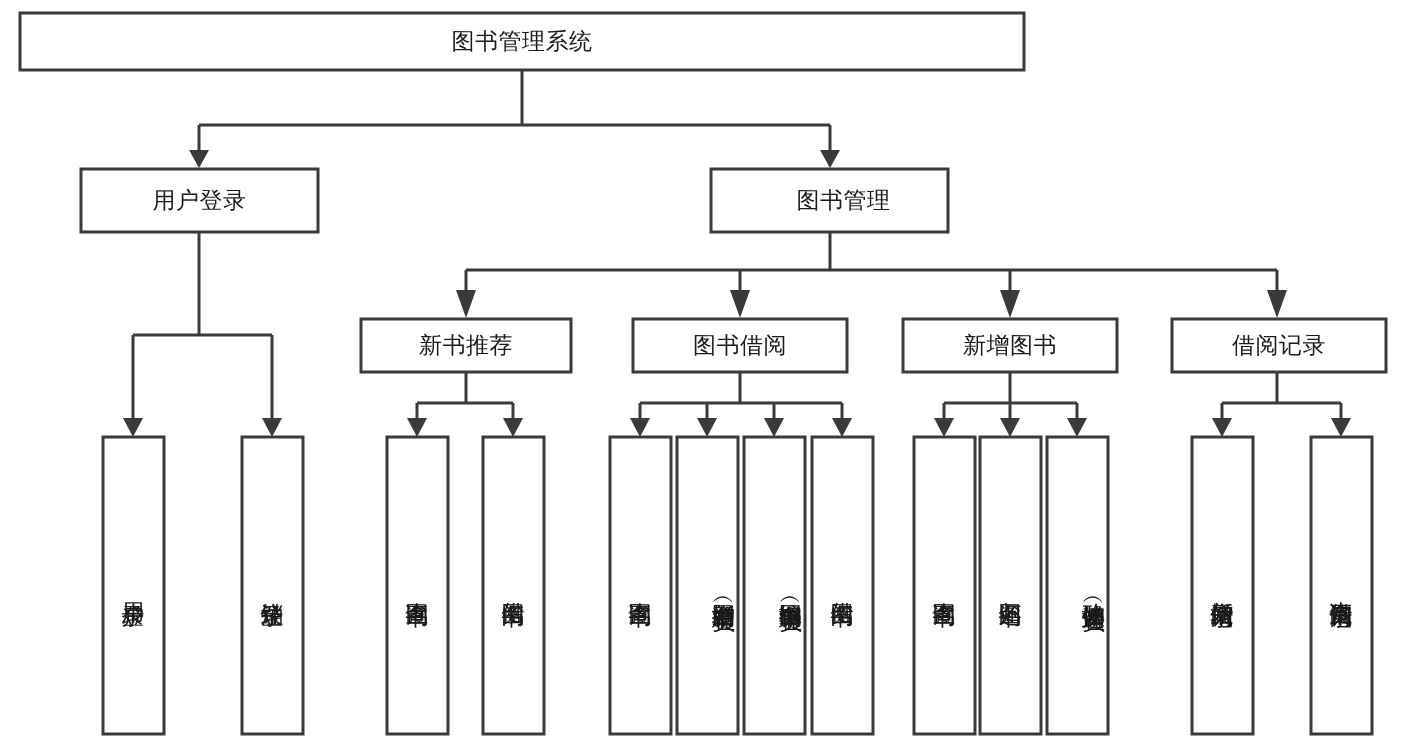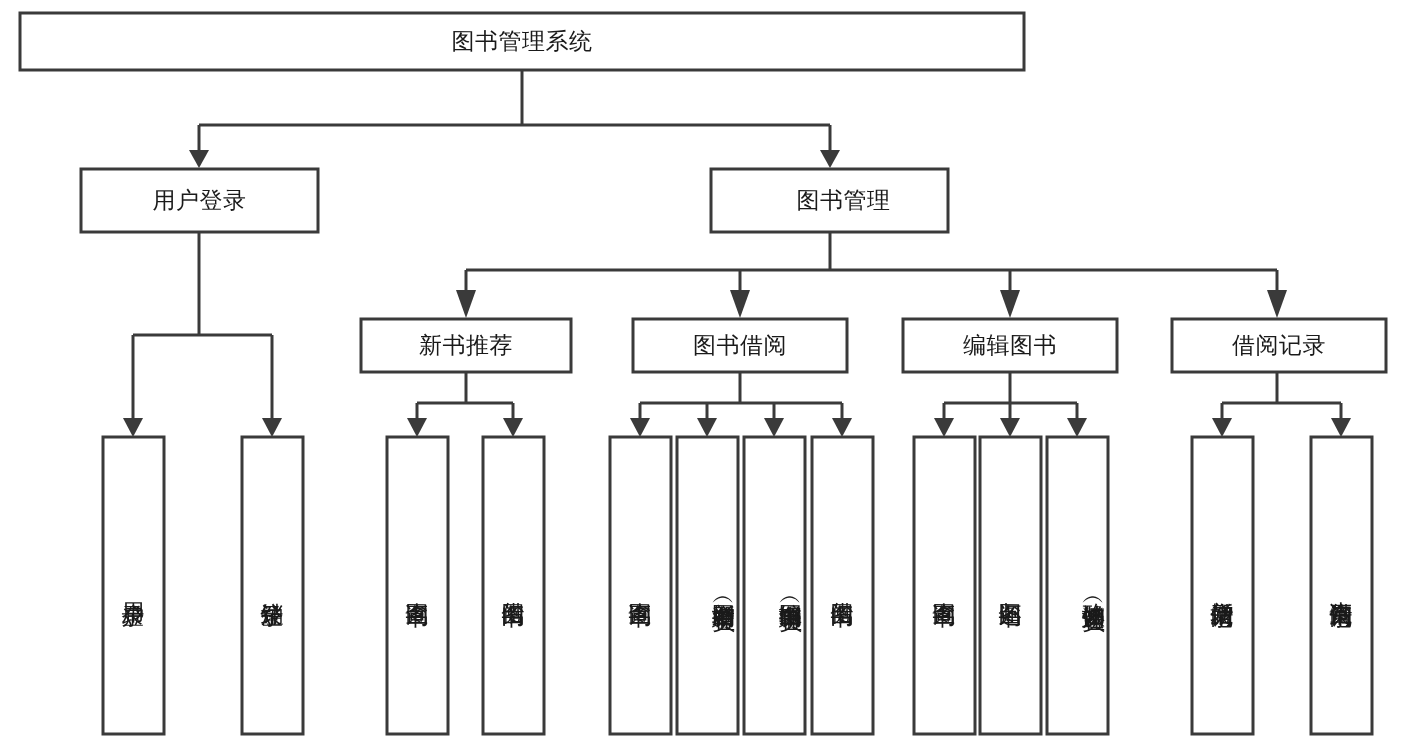--- a/index.html
+++ b/index.html
@@ -182,21 +182,21 @@
     <rect class="node-box" x="1311" y="437" width="61" height="297"></rect>
   </svg>
 
   <div class="node-label-h" style="left:20px; top:13px; width:1004px; height:57px;">图书管理系统</div>
 
   <div class="node-label-h" style="left:81px; top:169px; width:237px; height:63px;">用户登录</div>
   <div class="node-label-h" style="left:711px; top:169px; width:265px; height:63px;">图书管理</div>
 
   <div class="node-label-h" style="left:361px; top:319px; width:210px; height:53px;">新书推荐</div>
   <div class="node-label-h" style="left:633px; top:319px; width:214px; height:53px;">图书借阅</div>
-  <div class="node-label-h" style="left:903px; top:319px; width:214px; height:53px;">编辑图书</div>
+  <div class="node-label-h" style="left:903px; top:319px; width:214px; height:53px;">新增图书</div>
   <div class="node-label-h" style="left:1172px; top:319px; width:214px; height:53px;text-align:right;">借阅记录</div>
 
   <div class="node-label-v" style="left:103px; top:437px; width:61px; height:297px;">用户登录</div>
   <div class="node-label-v" style="left:242px; top:437px; width:61px; height:297px;">注销登录</div>
 
   <div class="node-label-v" style="left:387px; top:437px; width:61px; height:297px;">查询图书</div>
   <div class="node-label-v" style="left:483px; top:437px; width:61px; height:297px;">借阅图书</div>
 
   <div class="node-label-v" style="left:610px; top:437px; width:61px; height:297px;">查询图书</div>
   <div class="node-label-v" style="left:677px; top:437px; width:61px; height:297px; align-items:flex-start; padding-top:8px; box-sizing:border-box;">新增图书（管理员）</div>

